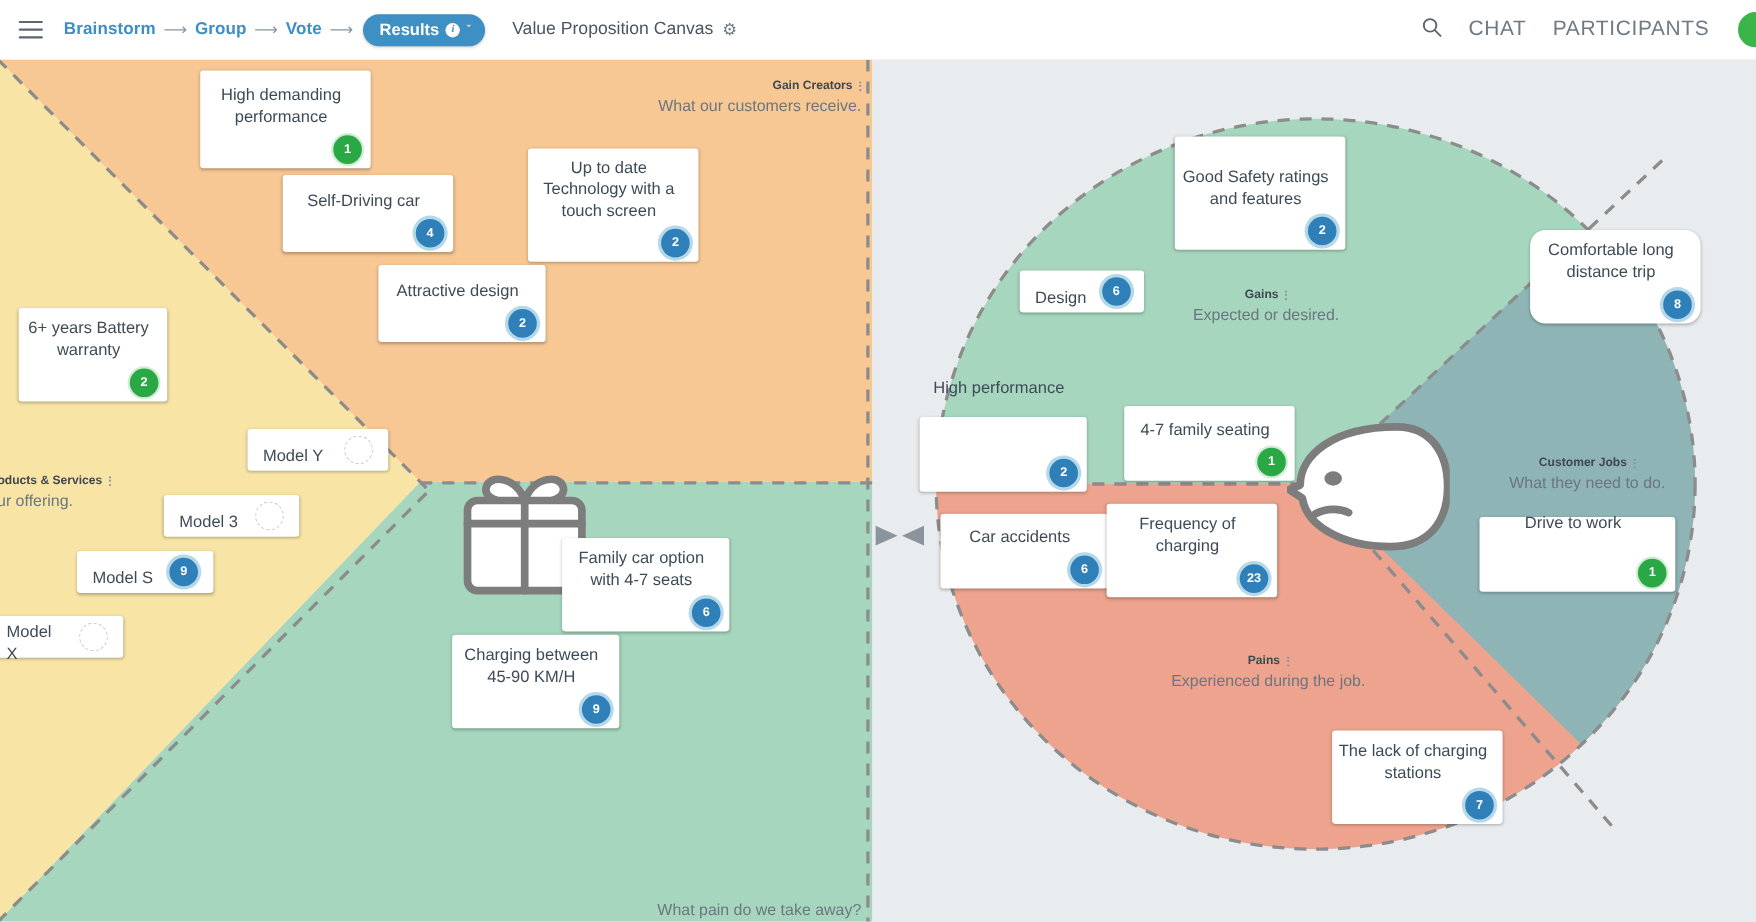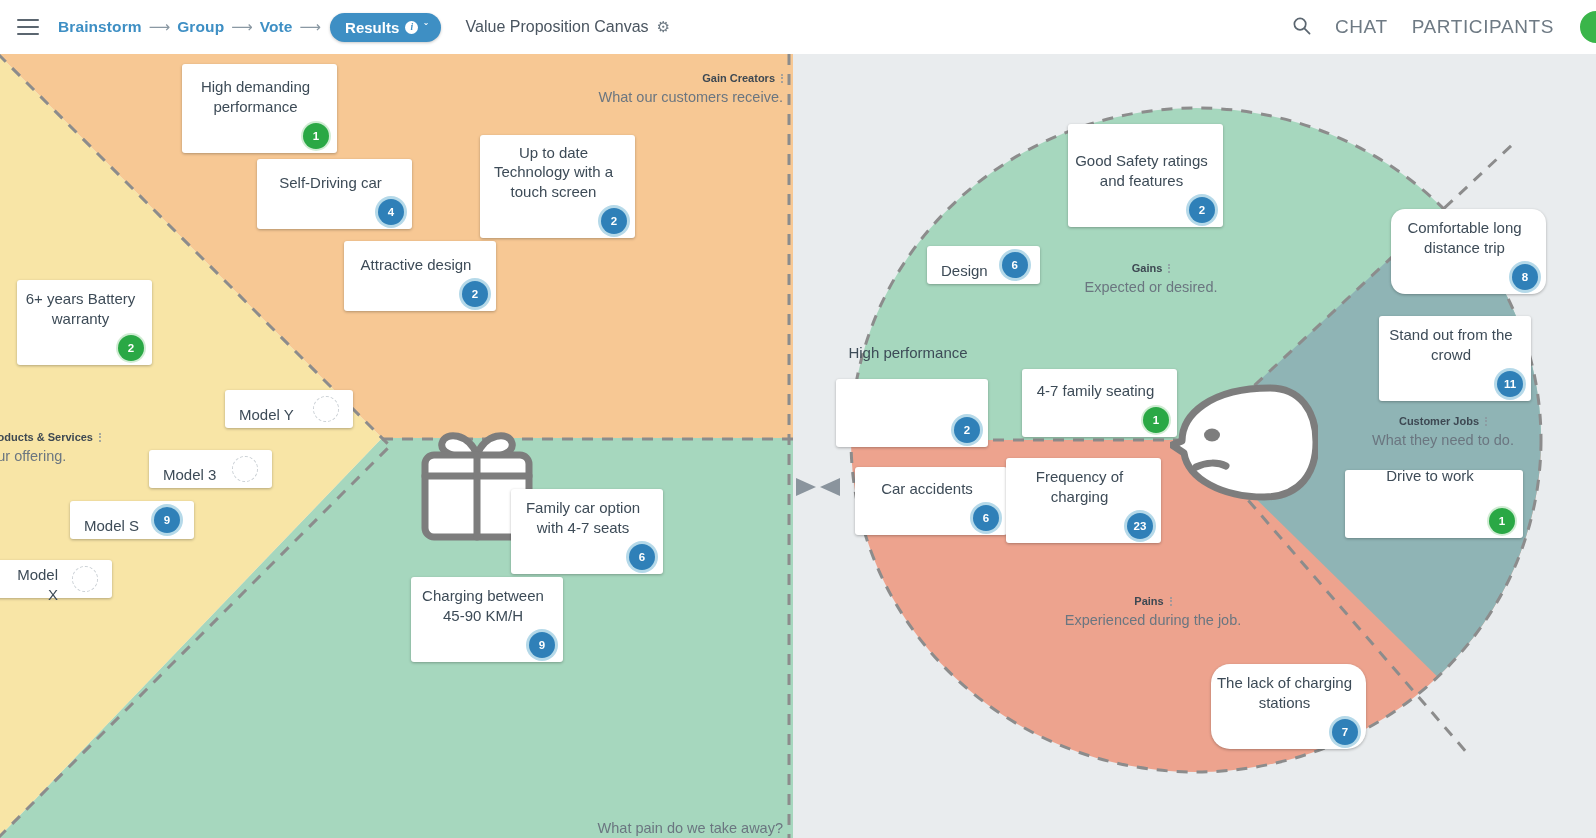--- a/index.html
+++ b/index.html
@@ -137,21 +137,21 @@
   }
   .badge.blue  { background: #2f80b8; box-shadow: 0 0 0 3px rgba(120,185,215,.55); }
   .badge.green { background: #2aa845; box-shadow: 0 0 0 2px rgba(120,200,130,.35); }
   .badge.empty {
     background: transparent; border: 1px dashed #c9cfd4;
     box-shadow: none; width: 26px; height: 26px;
   }
   
   .card.inline { flex-direction: row; align-items: center; gap: 14px;
                  padding: 10px 14px; justify-content: space-between; }
-  .card.inline .card-text { text-align: right; margin-top: 12px; }
+  .card.inline .card-text { text-align: left; margin-top: 12px; }
   .card.inline .badge-row { margin-top: 0; height: auto; }
   .card.inline .badge { margin: 0; }
 
   
   #gift-icon { position: absolute; left: 411px; top: 371px; }
   #face-icon { position: absolute; left: 1170px; top: 383px; }
 </style>
 </head>
 <body>
 
@@ -433,40 +433,34 @@
     </div>
   </div>
 
   <div class="card" style="left:1006px; top:404px; width:155px; height:85px;">
     <div class="card-text">Frequency of charging</div>
     <div class="badge-row">
       <div class="badge blue">23</div>
     </div>
   </div>
 
-  <div class="card" style="left:1211px; top:610px; width:155px; height:85px;border-radius:19px;">
+  <div class="card" style="left:1211px; top:610px; width:155px; height:85px;">
     <div class="card-text">The lack of charging stations</div>
     <div class="badge-row">
       <div class="badge blue">7</div>
     </div>
   </div>
 
   <div class="card" style="left:1391px; top:155px; width:155px; height:85px;border-radius:14px;">
     <div class="card-text">Comfortable long distance trip</div>
     <div class="badge-row">
       <div class="badge blue">8</div>
     </div>
   </div>
 
-  <div class="card" style="left:1379px; top:262px; width:152px; height:85px;">
-    <div class="card-text">Stand out from the crowd</div>
-    <div class="badge-row">
-      <div class="badge blue">11</div>
-    </div>
-  </div>
 
   <div class="card" style="left:1345px; top:416px; width:178px; height:68px;gap:16px;">
     <div class="card-text">Drive to work</div>
     <div class="badge-row">
       <div class="badge green">1</div>
     </div>
   </div>
 
 </div>
 

